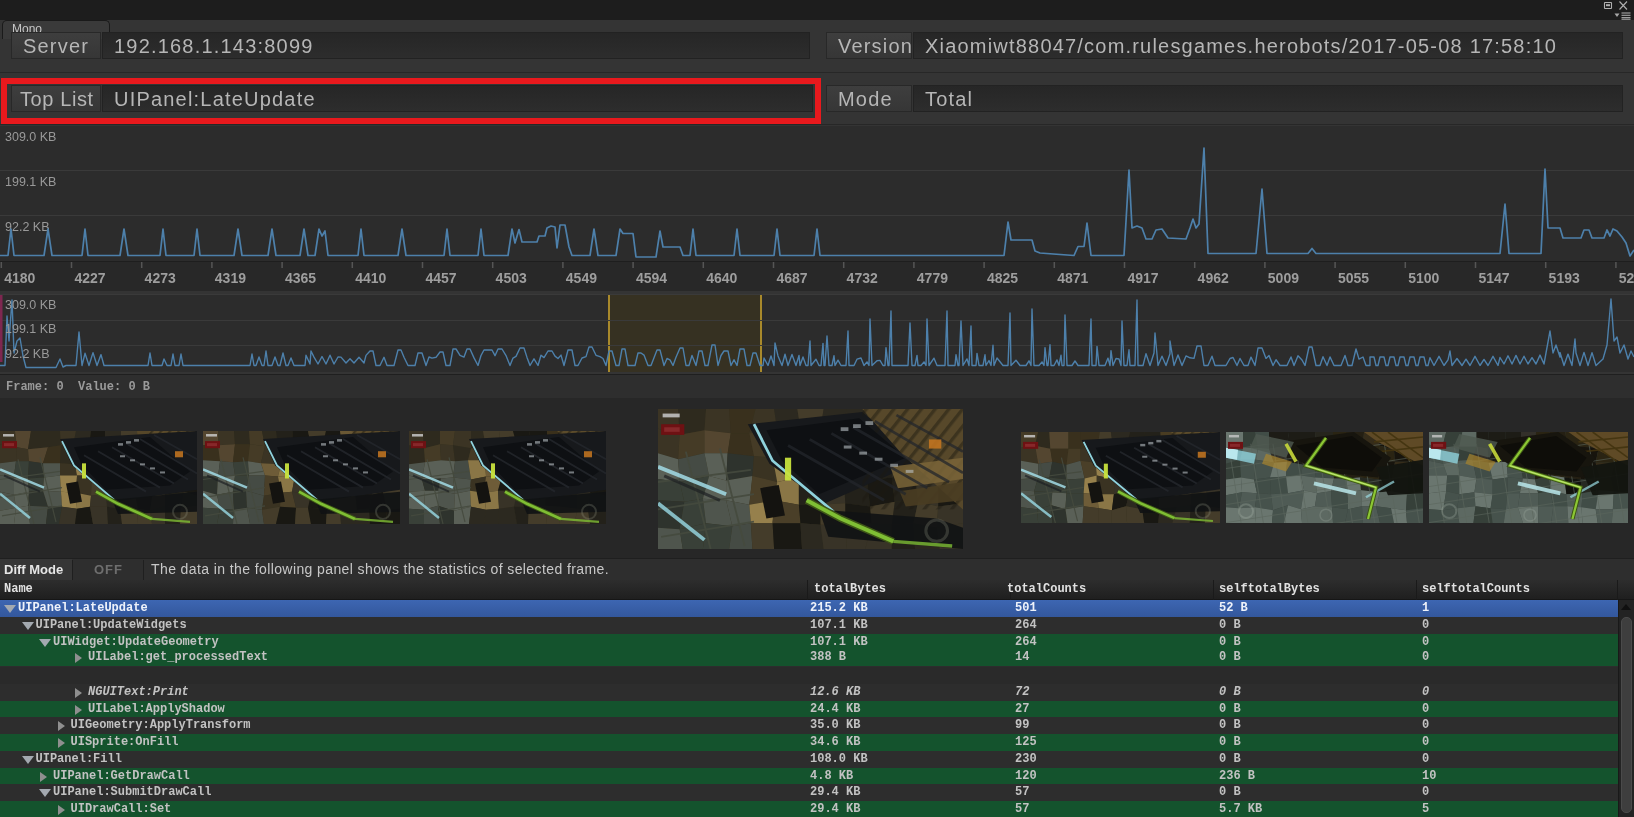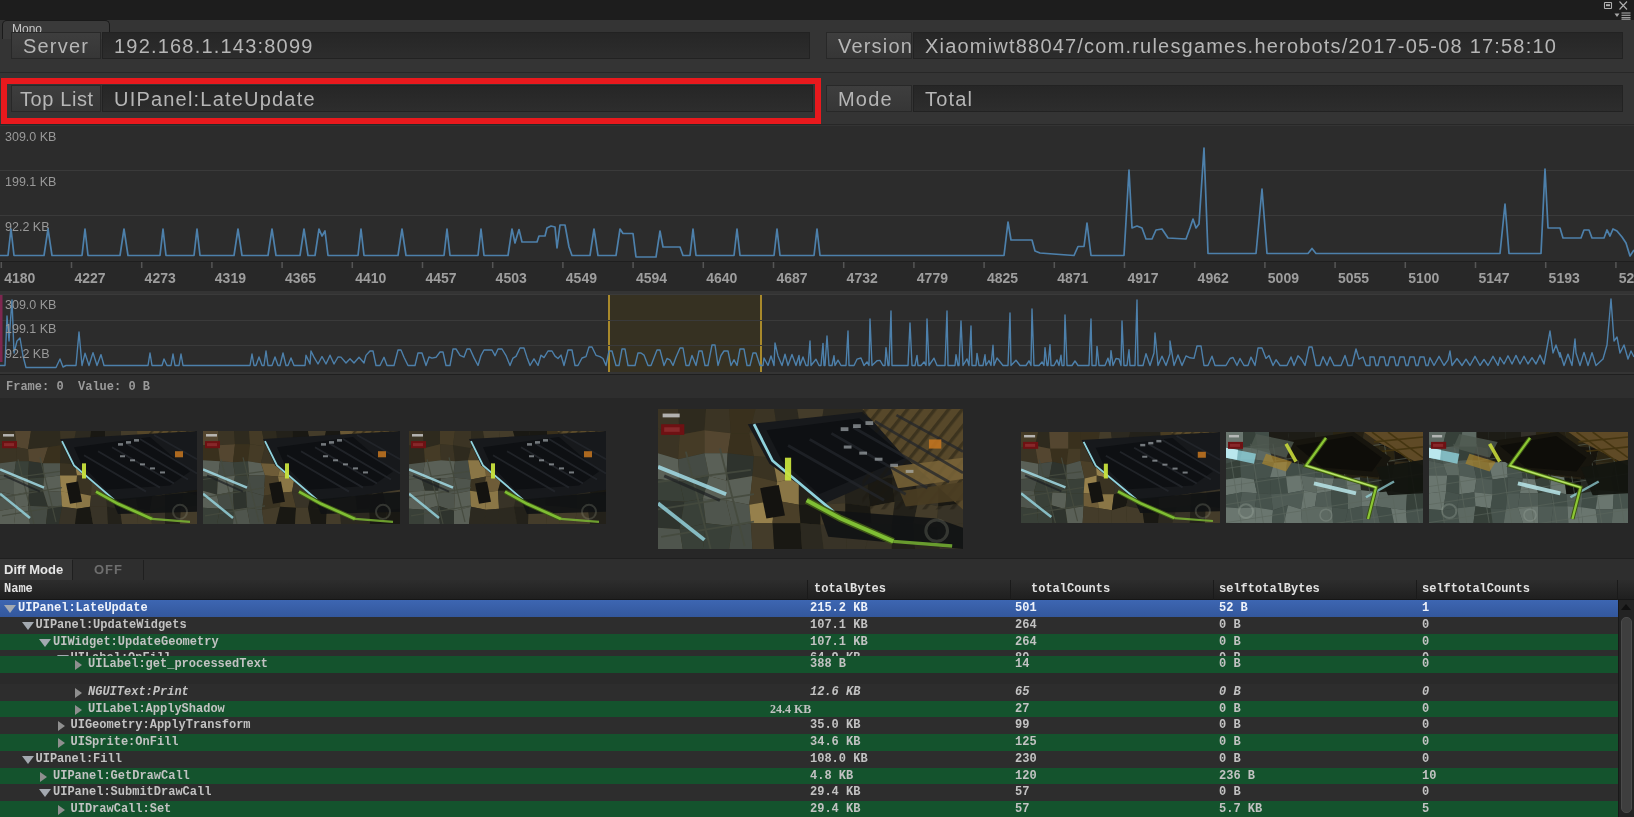--- a/index.html
+++ b/index.html
@@ -1060,31 +1060,32 @@
 <circle cx="100" cy="84" r="6" fill="none" stroke="#b8c2b8" stroke-width="1.5" opacity="0.2"></circle>
 </svg>
     </div>
 
 <div class="abs" id="diffbar">
  <div style="position:absolute;left:0;top:0;width:72px;height:22px;background:#363636;"></div>
  <div class="abs dm">Diff&nbsp;Mode</div>
  <div class="abs dv" style="left:72px;"></div>
  <div class="abs off">OFF</div>
  <div class="abs dv" style="left:143px;"></div>
+ <div class="abs msg">The data in the following panel shows the statistics of selected frame.</div>
 </div>
 
 <div class="abs" id="thead">
  <div style="position:absolute;left:807px;top:0;width:1px;height:20px;background:#1a1a1a;"></div>
  <div style="position:absolute;left:1010px;top:0;width:1px;height:20px;background:#1a1a1a;"></div>
  <div style="position:absolute;left:1213px;top:0;width:1px;height:20px;background:#1a1a1a;"></div>
  <div style="position:absolute;left:1416px;top:0;width:1px;height:20px;background:#1a1a1a;"></div>
  <div style="position:absolute;left:1617px;top:0;width:1px;height:20px;background:#1a1a1a;"></div>
  <div class="cell" style="left:4px;">Name</div>
  <div class="cell" style="left:814px;">totalBytes</div>
- <div class="cell" style="left:1031px;">totalCounts</div>
+ <div class="cell" style="left:1007px;">totalCounts</div>
  <div class="cell" style="left:1219px;">selftotalBytes</div>
  <div class="cell" style="left:1422px;">selftotalCounts</div>
 </div>
 
 <div class="abs" id="tbody">
       <div class="trow sel" style="top:0.00px;">
         <div class="tri-d" style="left:4.0px;"></div>
         <div class="cell" style="left:18.0px;">UIPanel:LateUpdate</div>
         <div class="cell" style="left:810px;">215.2 KB</div>
         <div class="cell" style="left:1015px;">501</div>
@@ -1108,40 +1109,40 @@
         <div class="cell" style="left:1422px;">0</div>
       </div>
       <div class="trow odd" style="top:50.25px;padding-left:17px;">
         <div class="tri-d" style="left:56.5px;"></div>
         <div class="cell" style="left:70.5px;">UILabel:OnFill</div>
         <div class="cell" style="left:810px;">64.9 KB</div>
         <div class="cell" style="left:1015px;">80</div>
         <div class="cell" style="left:1219px;">0 B</div>
         <div class="cell" style="left:1422px;">0</div>
       </div>
-      <div class="trow even" style="top:56px;">
+      <div class="trow even" style="top:49px;">
         <div class="tri-r" style="left:75.0px;"></div>
         <div class="cell" style="left:88.0px;">UILabel:get_processedText</div>
         <div class="cell" style="left:810px;">388 B</div>
         <div class="cell" style="left:1015px;">14</div>
         <div class="cell" style="left:1219px;">0 B</div>
         <div class="cell" style="left:1422px;">0</div>
       </div>
       <div class="trow odd" style="top:83.75px;font-style:italic;">
         <div class="tri-r" style="left:75.0px;"></div>
         <div class="cell" style="left:88.0px;">NGUIText:Print</div>
         <div class="cell" style="left:810px;">12.6 KB</div>
-        <div class="cell" style="left:1015px;">65</div>
+        <div class="cell" style="left:1015px;">72</div>
         <div class="cell" style="left:1219px;">0 B</div>
         <div class="cell" style="left:1422px;">0</div>
       </div>
       <div class="trow even" style="top:100.50px;">
         <div class="tri-r" style="left:75.0px;"></div>
         <div class="cell" style="left:88.0px;">UILabel:ApplyShadow</div>
-        <div class="cell" style="left:770px;font-family:Liberation Serif, serif;">24.4 KB</div>
+        <div class="cell" style="left:810px;">24.4 KB</div>
         <div class="cell" style="left:1015px;">27</div>
         <div class="cell" style="left:1219px;">0 B</div>
         <div class="cell" style="left:1422px;">0</div>
       </div>
       <div class="trow odd" style="top:117.25px;">
         <div class="tri-r" style="left:57.5px;"></div>
         <div class="cell" style="left:70.5px;">UIGeometry:ApplyTransform</div>
         <div class="cell" style="left:810px;">35.0 KB</div>
         <div class="cell" style="left:1015px;">99</div>
         <div class="cell" style="left:1219px;">0 B</div>

